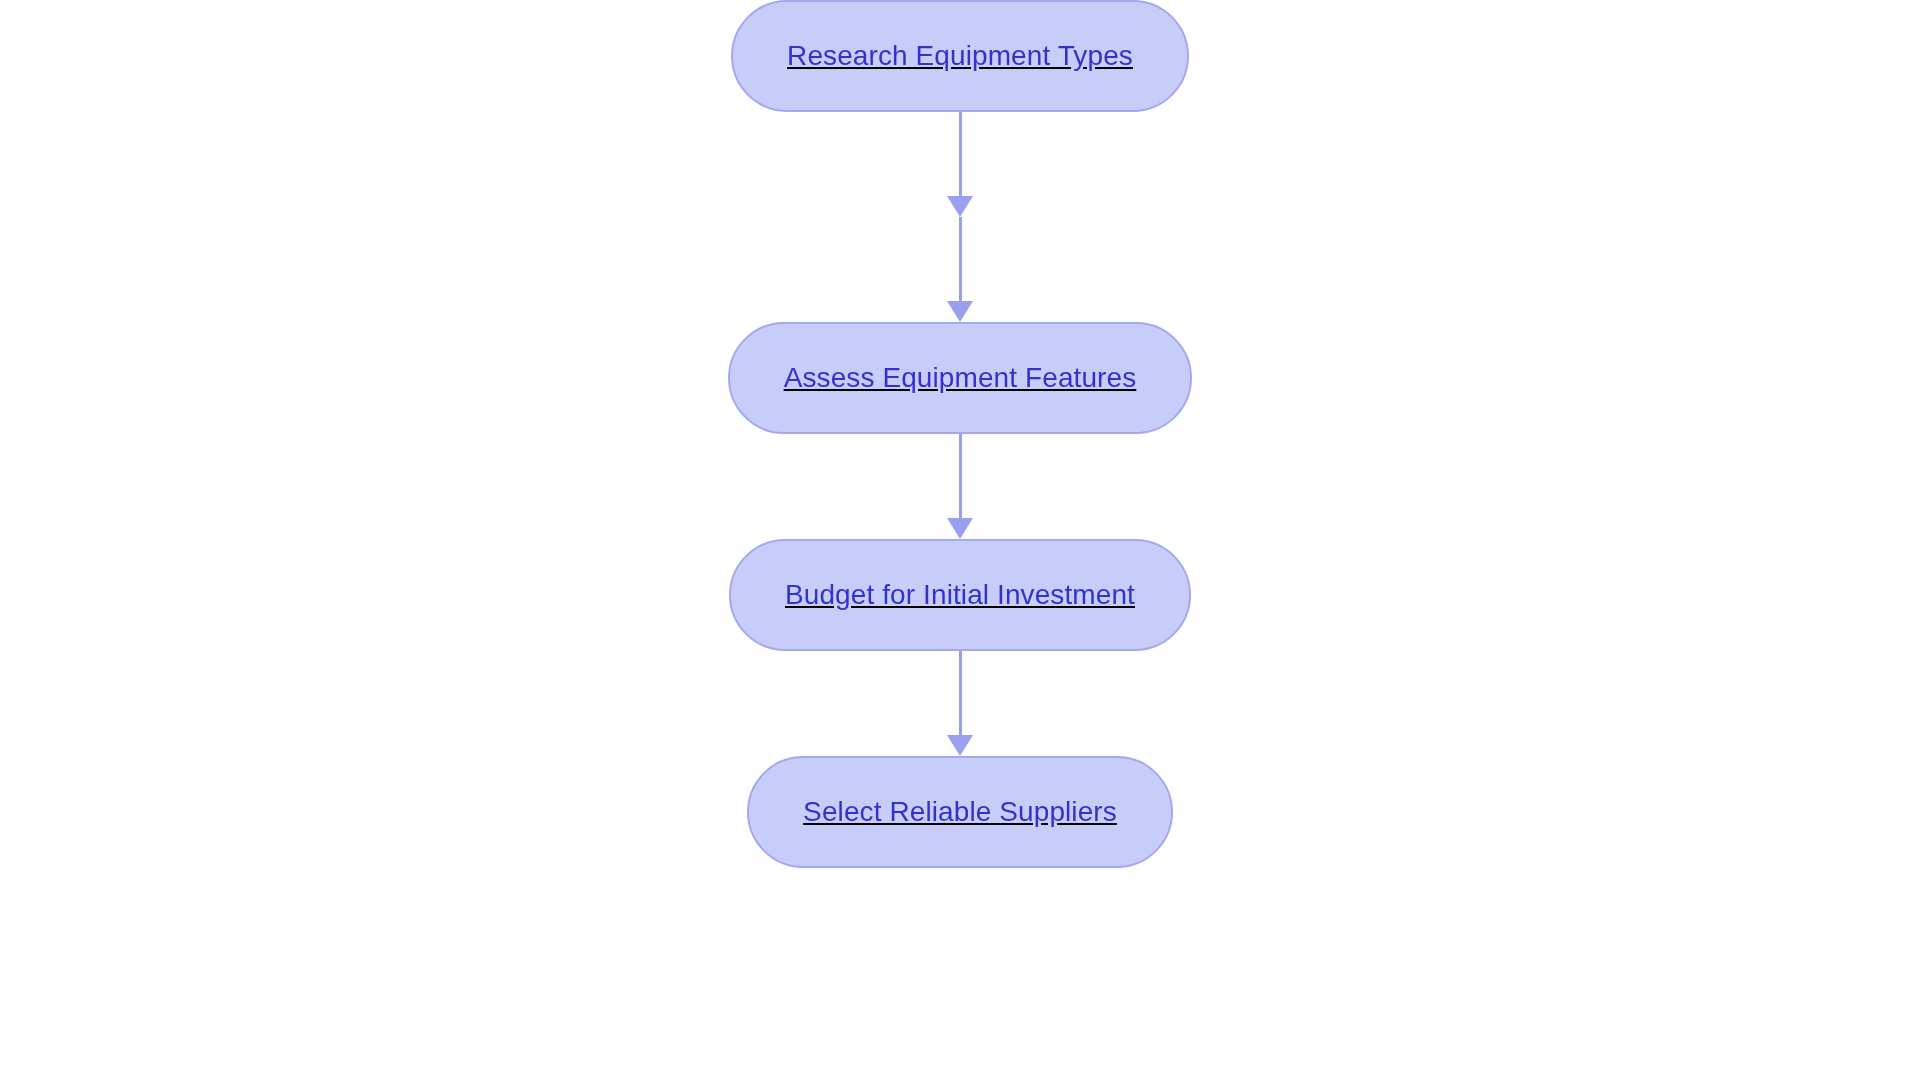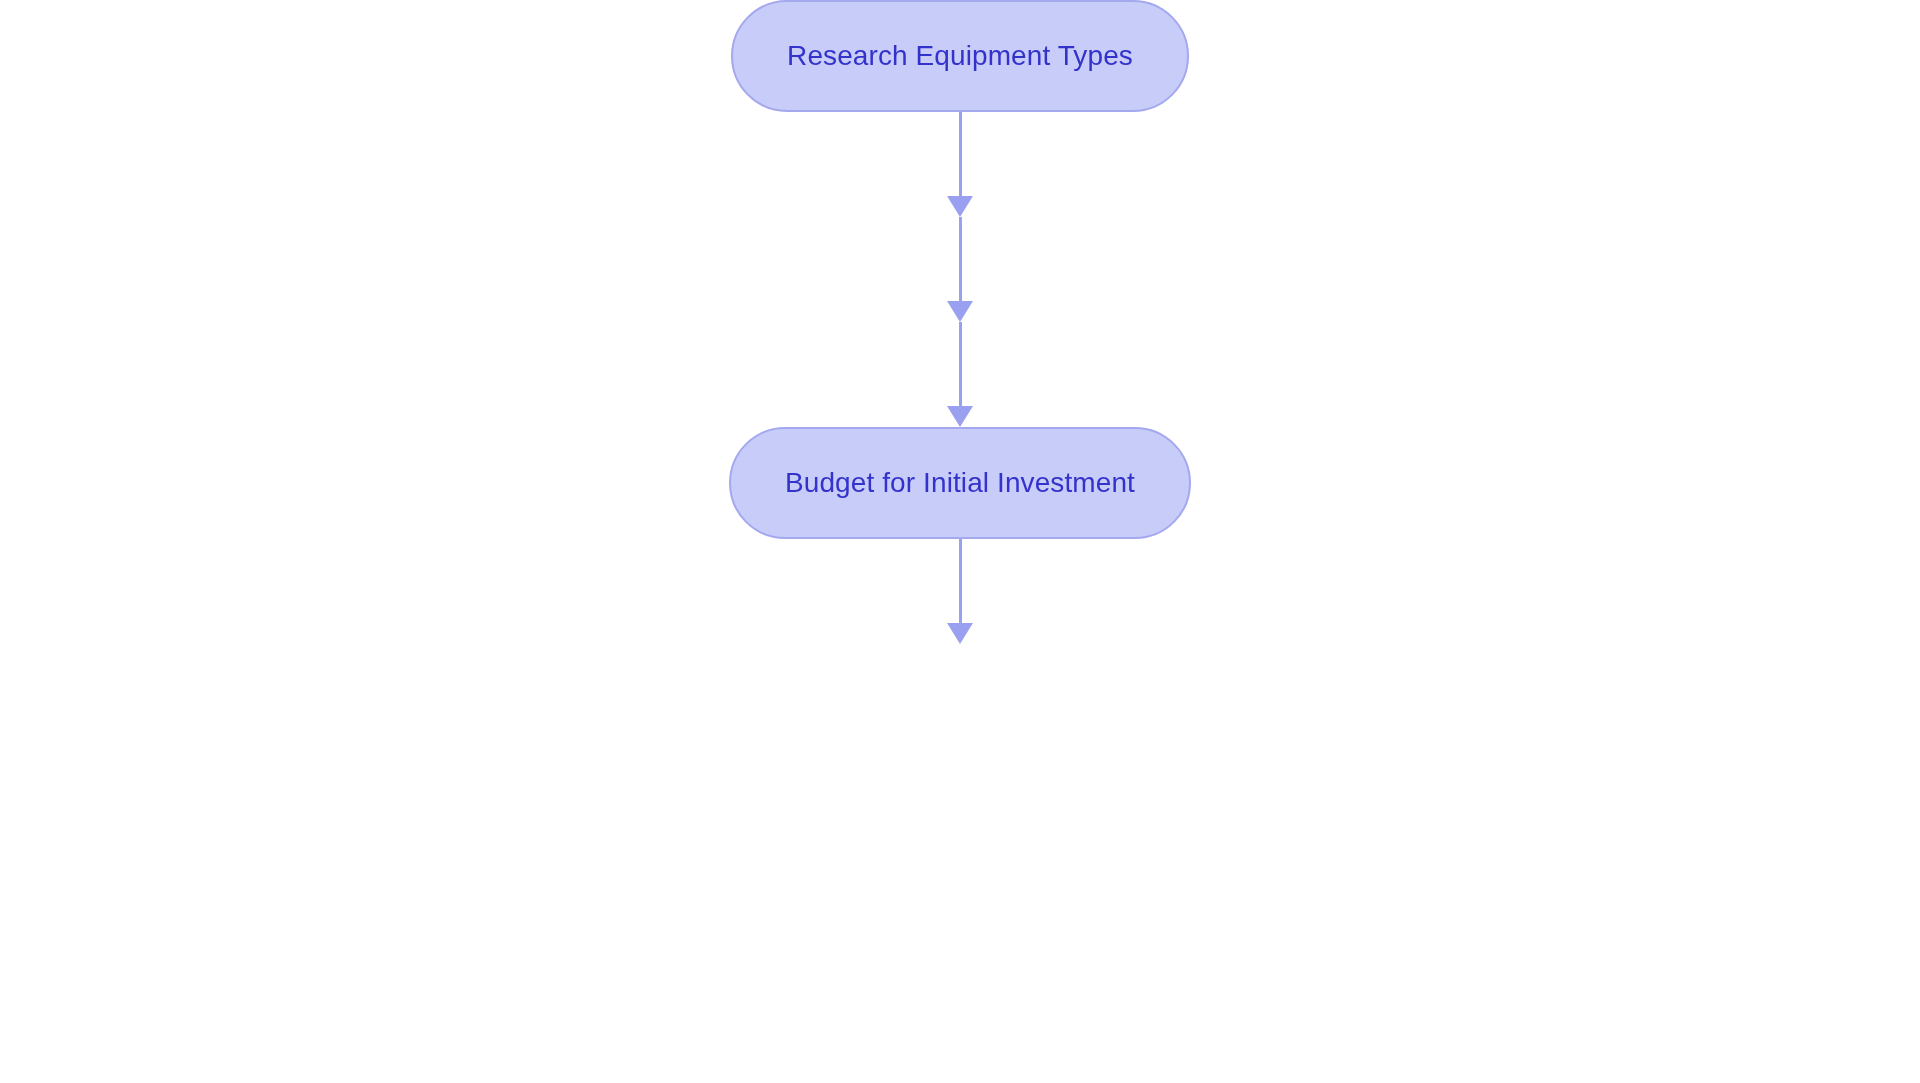--- a/index.html
+++ b/index.html
@@ -25,20 +25,21 @@
   .flow-column {
     position: absolute;
     left: 0;
     top: 0;
     width: 1920px;
     height: 964px;
     display: flex;
     flex-direction: column;
     align-items: center;
     justify-content: flex-start;
+    text-decoration: underline;
   }
 
   .node {
     box-sizing: border-box;
     height: 112px;
     border-radius: 56px;
     background: #c8ccf8;
     border: 2px solid #a3a8ef;
     display: flex;
     align-items: center;
@@ -97,30 +98,36 @@
       <div class="connector-line" style="background: rgb(154, 160, 240);"></div>
       <div class="connector-head" style="border-top-color: rgb(154, 160, 240);"></div>
     </div>
 
 
     <div class="connector">
       <div class="connector-line" style="background: rgb(154, 160, 240);"></div>
       <div class="connector-head" style="border-top-color: rgb(154, 160, 240);"></div>
     </div>
 
+    <div class="node" style="background: rgb(200, 204, 248); border-color: rgb(163, 168, 239);">
+      <span class="node-label" style="color: rgb(51, 51, 204);">Assess Equipment Features</span>
+    </div>
 
     <div class="connector">
       <div class="connector-line" style="background: rgb(154, 160, 240);"></div>
       <div class="connector-head" style="border-top-color: rgb(154, 160, 240);"></div>
     </div>
 
     <div class="node" style="background: rgb(200, 204, 248); border-color: rgb(163, 168, 239); text-align: center;">
       <span class="node-label" style="color: rgb(51, 51, 204);">Budget for Initial Investment</span>
     </div>
 
     <div class="connector">
       <div class="connector-line" style="background: rgb(154, 160, 240);"></div>
       <div class="connector-head" style="border-top-color: rgb(154, 160, 240);"></div>
     </div>
 
+    <div class="node" style="background: rgb(200, 204, 248); border-color: rgb(163, 168, 239);">
+      <span class="node-label" style="color: rgb(51, 51, 204);">Select Reliable Suppliers</span>
+    </div>
 
   </div>
 </div>
 
 </body></html>

